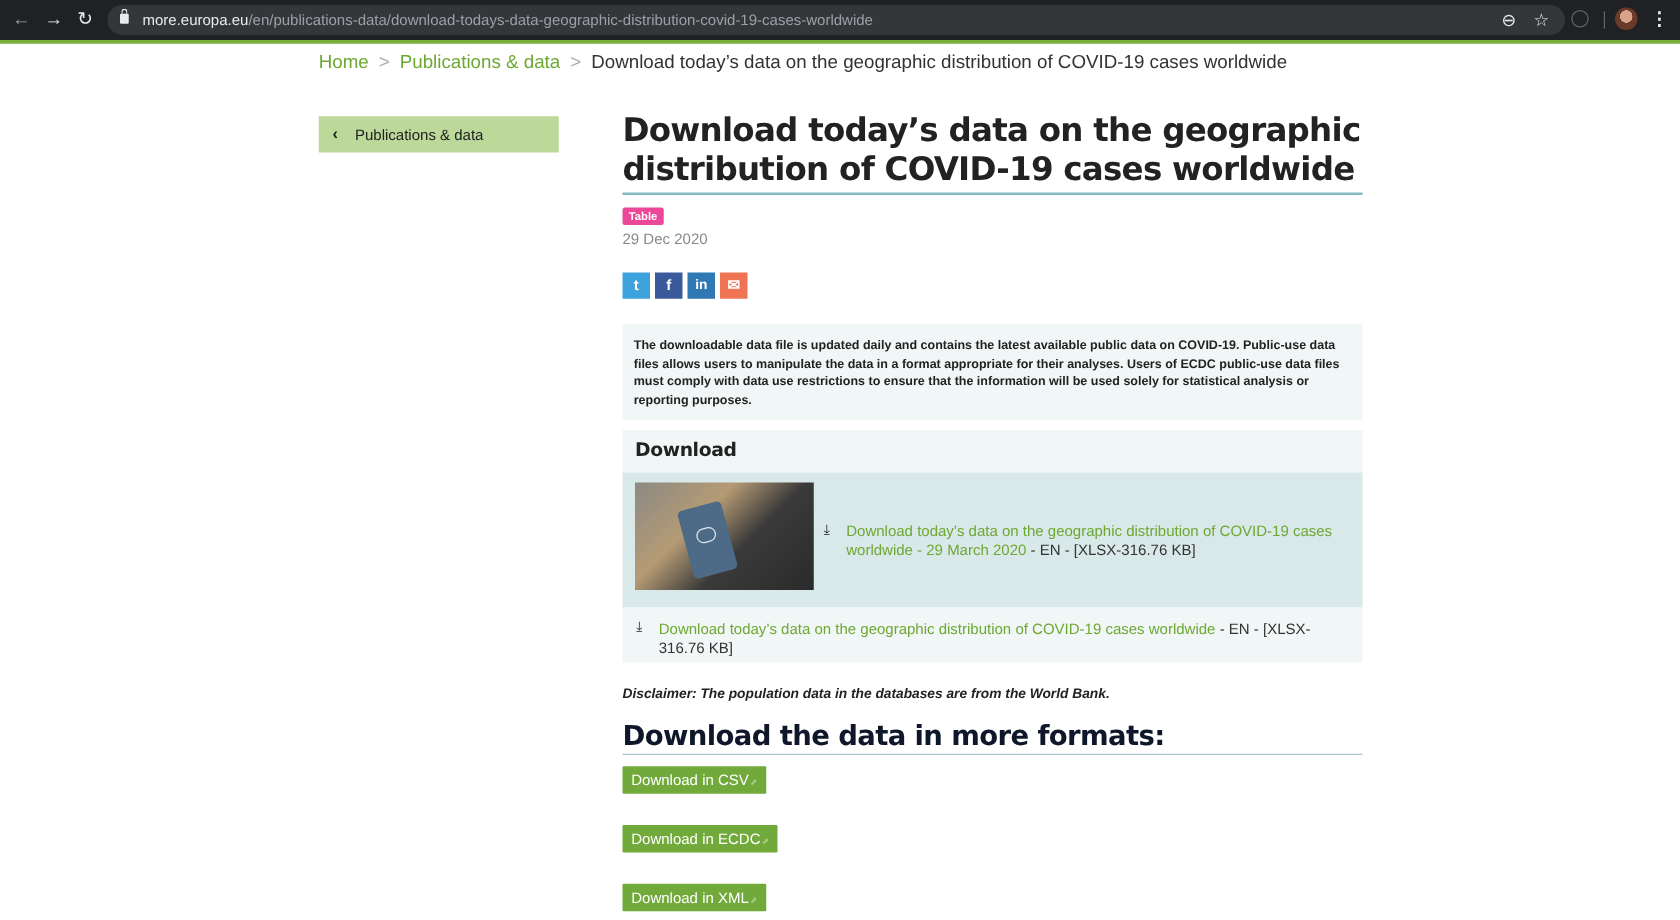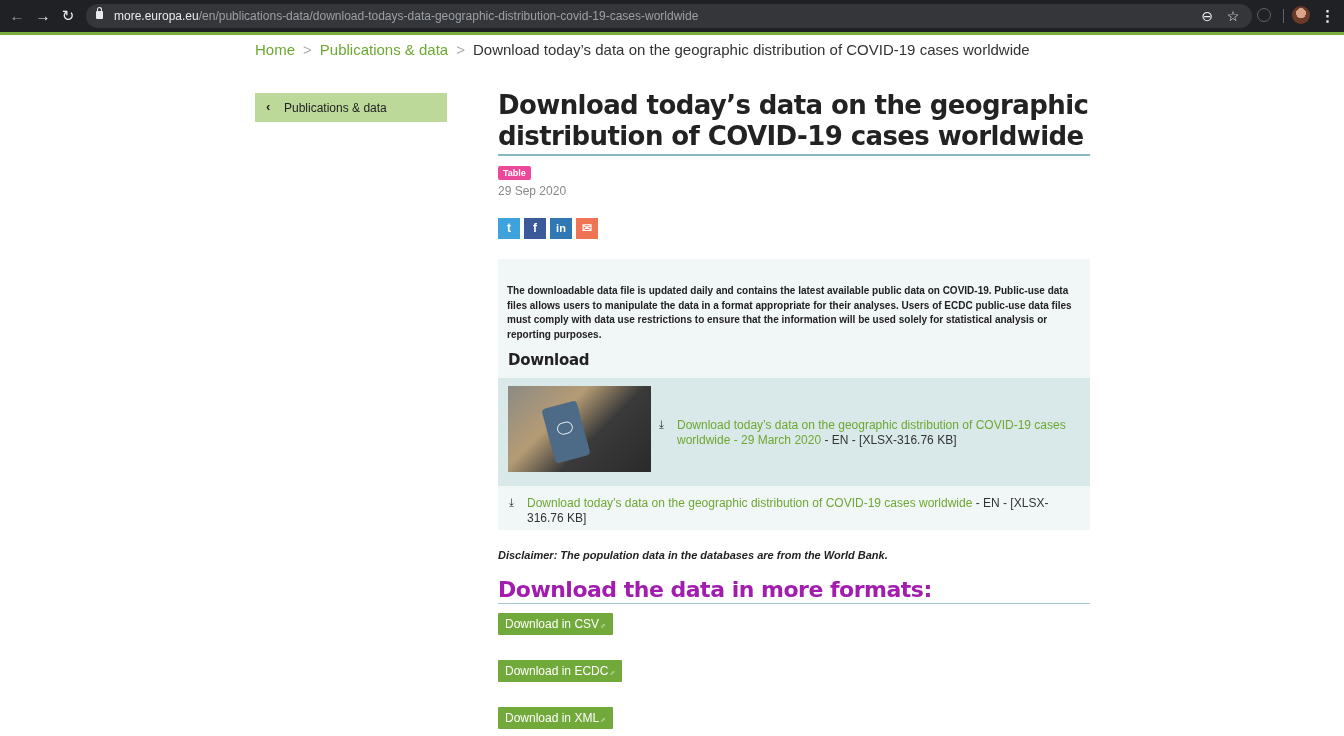--- a/index.html
+++ b/index.html
@@ -26,33 +26,33 @@
   .side-btn { position: absolute; left: 255px; top: 93px; width: 192px; height: 29px; background: #bcd99a; }
   .side-btn .chev { position: absolute; left: 11px; top: 6px; font-size: 13px; color: #222; font-weight: bold; }
   .side-btn .lbl { position: absolute; left: 29px; top: 8px; font-size: 12px; color: #222; }
 
   .main { position: absolute; left: 498px; top: 90px; width: 592px; }
   h1.title { font-family: "DejaVu Sans", sans-serif; font-size: 26px; line-height: 31px; font-weight: bold; color: #222; letter-spacing: -0.6px; padding-bottom: 2px; border-bottom: 2px solid #87b9c5; }
   .badge { position: absolute; top: 76px; left: 0; background: #ec4899; color: #fff; font-size: 9px; font-weight: bold; padding: 2px 5px; border-radius: 2px; }
   .date { position: absolute; top: 94px; left: 0; font-size: 12px; color: #888; }
   .social { position: absolute; top: 128px; left: 0; display: flex; gap: 4px; }
   .sbtn { width: 22px; height: 21px; color: #fff; font-size: 12px; font-weight: bold; text-align: center; line-height: 21px; }
-  .intro { position: absolute; top: 169px; left: 0; width: 592px; background: #f1f6f6; padding: 25px 9px 8px 9px; font-size: 10px; line-height: 14.5px; color: #222; font-weight: bold; }
+  .intro { position: absolute; top: 169px; left: 0; width: 592px; background: #f1f6f6; padding: 11px 9px 8px 9px; font-size: 10px; line-height: 14.5px; color: #222; font-weight: bold; }
   .dl-box { position: absolute; top: 254px; left: 0; width: 592px; }
   .dl-head { background: #f1f6f6; height: 34px; padding: 7px 10px; font-family: "DejaVu Sans", sans-serif; font-size: 15px; font-weight: bold; color: #222; letter-spacing: -0.3px; }
   .dl-feature { background: #d9e8e8; height: 108px; position: relative; }
   .thumb { position: absolute; left: 10px; top: 8px; width: 143px; height: 86px; background: linear-gradient(135deg, #8c8a84 0%, #b59b74 35%, #3a3a3a 60%, #2a2a2a 100%); overflow: hidden; }
   .phone { position: absolute; left: 40px; top: 18px; width: 36px; height: 56px; background: #4d6a86; border-radius: 4px; transform: rotate(-15deg); }
   .cloud { position: absolute; left: 10px; top: 18px; width: 16px; height: 12px; border: 1.5px solid #dfe8f0; border-radius: 8px; }
   .dl-item { position: absolute; font-size: 12px; line-height: 14.5px; color: #333; }
   .dl-icon { position: absolute; font-size: 11px; color: #222; }
   .dl-item a { color: #6da832; text-decoration: none; }
   .dl-plain { background: #f1f6f6; height: 44px; position: relative; }
   .disclaimer { position: absolute; top: 459px; left: 0; font-size: 11px; font-style: italic; font-weight: bold; color: #222; }
-  h2.more { position: absolute; top: 487px; left: 0; width: 592px; font-family: "DejaVu Sans", sans-serif; font-size: 22px; font-weight: bold; color: #a21caf; letter-spacing: -0.5px; padding-bottom: 1px; border-bottom: 1px solid #a9c8ce; }
+  h2.more { position: absolute; top: 487px; left: 0; width: 592px; font-family: "DejaVu Sans", sans-serif; font-size: 22px; font-weight: bold; color: #0f172a; letter-spacing: -0.5px; padding-bottom: 1px; border-bottom: 1px solid #a9c8ce; }
   .fmt-btn { position: absolute; left: 0; height: 22px; background: #71a93a; color: #fff; font-size: 12px; line-height: 22px; padding: 0 7px; border-radius: 1px; white-space: nowrap; }
   .fmt-btn .ext { color: #a6cc82; font-size: 7px; margin-left: 1px; }
 </style>
 </head>
 <body>
 
 <div class="browser-bar">
   <div class="nav-btn" style="left:7px">←</div>
   <div class="nav-btn" style="left:33px;color:#e8eaed">→</div>
   <div class="nav-btn" style="left:58px;color:#e8eaed">↻</div>
@@ -74,21 +74,21 @@
 </div>
 
 <div class="side-btn">
   <span class="chev">‹</span>
   <span class="lbl">Publications &amp; data</span>
 </div>
 
 <div class="main">
   <h1 class="title">Download today’s data on the geographic distribution of COVID-19 cases worldwide</h1>
   <span class="badge">Table</span>
-  <div class="date">29 Sep 2020</div>
+  <div class="date">29 Dec 2020</div>
 
   <div class="social">
     <div class="sbtn" style="background:#3ea3dc"><span>t</span></div>
     <div class="sbtn" style="background:#3b5a99"><span>f</span></div>
     <div class="sbtn" style="background:#2f78b3;font-size:11px"><span>in</span></div>
     <div class="sbtn" style="background:#ee7454"><span>✉</span></div>
   </div>
 
   <div class="intro">The downloadable data file is updated daily and contains the latest available public data on COVID-19. Public-use data files allows users to manipulate the data in a format appropriate for their analyses. Users of ECDC public-use data files must comply with data use restrictions to ensure that the information will be used solely for statistical analysis or reporting purposes.</div>
 

